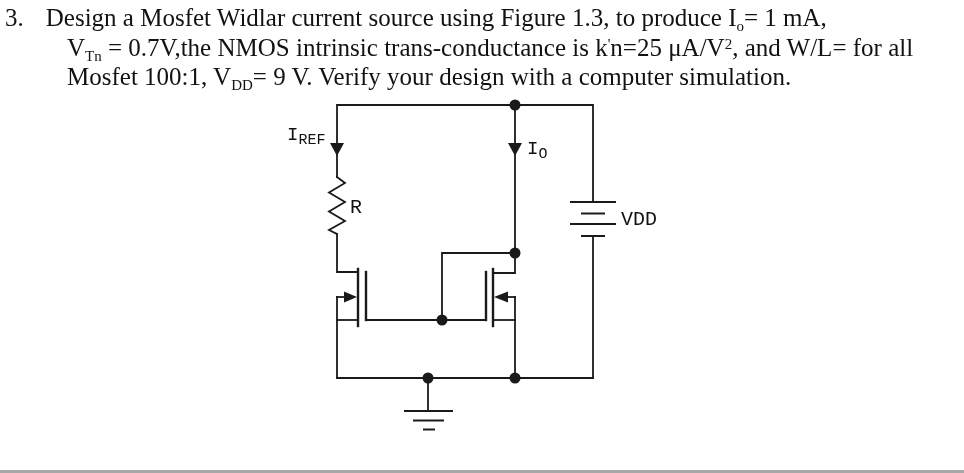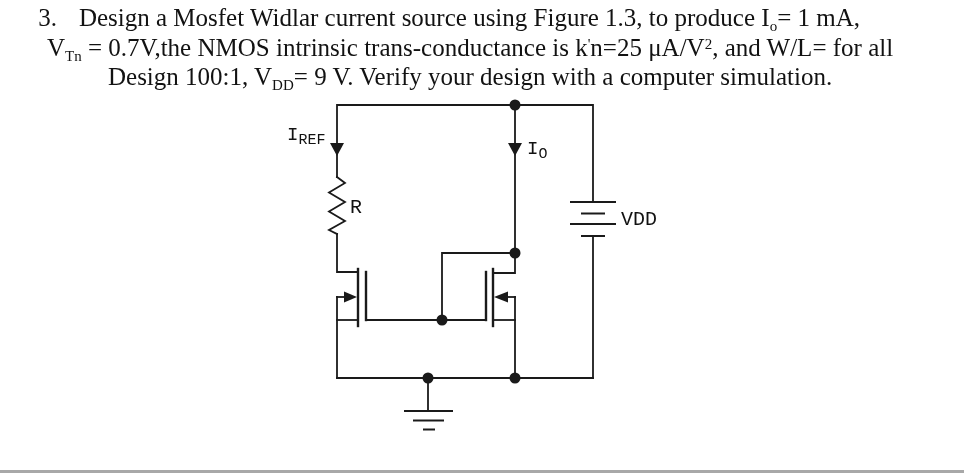--- a/index.html
+++ b/index.html
@@ -5,22 +5,22 @@
   html,body { margin:0; padding:0; }
   body {
     width:964px; height:473px; background:#ffffff; overflow:hidden;
     position:relative; font-family:"Liberation Serif", serif; color:#121212;
   }
   .page { position:absolute; left:0; top:0; width:964px; height:473px; background:#fff; }
   .problem {
     position:absolute; left:5px; top:3px; font-size:25px; line-height:29.5px;
     white-space:nowrap; color:#121212;
   }
-  .pline { height:29.5px;text-align:center; }
-  .pline.indent { margin-left:42px; }
+  .pline { height:29.5px; }
+  .pline.indent { margin-left:62px; }
   .pnum { display:inline-block; margin-right:22px; }
   .sub { font-size:15px; vertical-align:-5px; line-height:1; }
   .sup { font-size:15px; vertical-align:7px; line-height:1; }
   svg.circuit { position:absolute; left:0; top:0; }
   .clabel {
     position:absolute; font-family:"Liberation Mono", monospace; font-size:19px;
     line-height:1; color:#121212; white-space:nowrap;
   }
   .clabel.big { font-size:20px; }
   .csub { font-size:15px; vertical-align:-4px; }
@@ -33,21 +33,21 @@
 </head>
 <body>
 
 <div class="page">
 
   <div class="problem">
     <div class="pline">
       <span class="pnum">3.</span><span><span>Design a Mosfet Widlar current source using Figure 1.3, to produce I</span><span class="sub">o</span><span>= 1 mA,</span></span>
     </div>
     <div class="pline indent"><span>V</span><span class="sub">Tn</span><span> = 0.7V,the NMOS intrinsic trans-conductance is k</span><span class="sup">'</span><span>n=25 μA/V</span><span class="sup">2</span><span>, and W/L= for all</span></div>
-    <div class="pline indent"><span>Design 100:1, V</span><span class="sub">DD</span><span>= 9 V. Verify your design with a computer simulation.</span></div>
+    <div class="pline indent"><span>Mosfet 100:1, V</span><span class="sub">DD</span><span>= 9 V. Verify your design with a computer simulation.</span></div>
   </div>
 
   <svg class="circuit" width="964" height="473" viewBox="0 0 964 473" fill="none" stroke="#1a1a1a" stroke-width="1.8" stroke-linecap="square">
 
     <g>
       <path d="M337 177 V105 H593 V202"></path>
     </g>
 
     <g>
       <polygon points="330,143 344,143 337,156" fill="#1a1a1a" stroke="none"></polygon>

